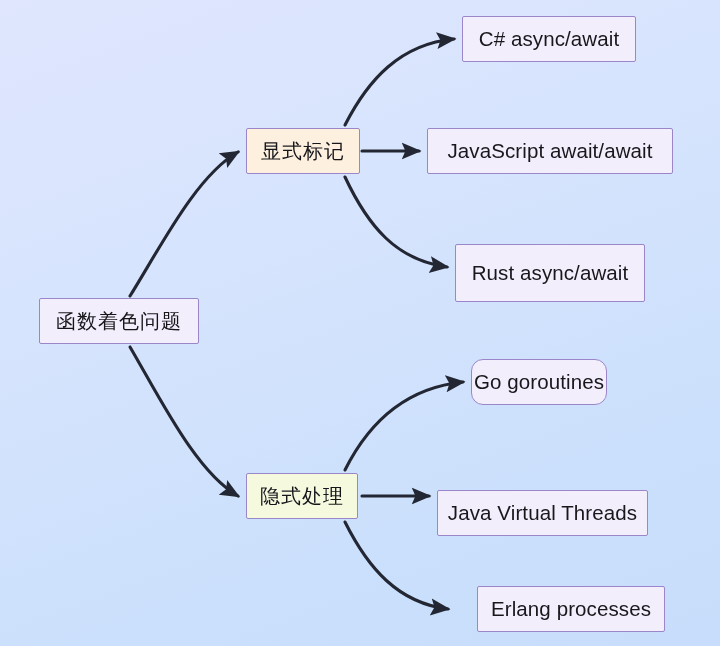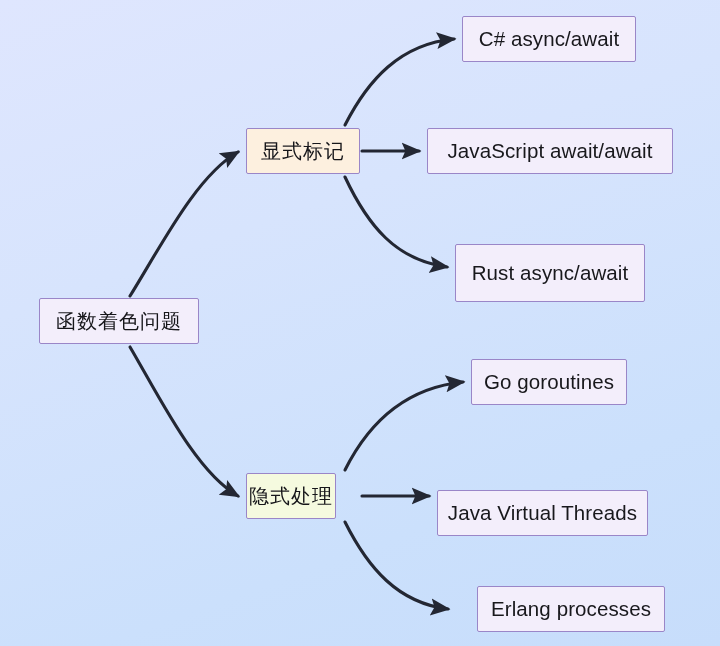--- a/index.html
+++ b/index.html
@@ -89,37 +89,37 @@
   </svg>
 
   <div class="node" style="left:22px; top:298px; width:160px; height:46px; background:#f3eefb; border-color:#9a86c8;margin-left:17px;">
     <span class="node-label node-cjk">函数着色问题</span>
   </div>
 
   <div class="node" style="left:246px; top:128px; width:114px; height:46px; background:#fdf0df; border-color:#9a86c8;">
     <span class="node-label node-cjk">显式标记</span>
   </div>
 
-  <div class="node" style="left:246px; top:473px; width:90px; height:46px; background:#f5fadf; border-color:#9a86c8;">
+  <div class="node" style="left:246px; top:473px; width:112px; height:46px; background:#f5fadf; border-color:#9a86c8;">
     <span class="node-label node-cjk">隐式处理</span>
   </div>
 
   <div class="node" style="left:462px; top:16px; width:174px; height:46px; background:#f3eefb; border-color:#9a86c8;">
     <span class="node-label node-latin">C# async/await</span>
   </div>
 
   <div class="node" style="left:427px; top:128px; width:246px; height:46px; background:#f3eefb; border-color:#9a86c8;">
     <span class="node-label node-latin">JavaScript await/await</span>
   </div>
 
   <div class="node" style="left:455px; top:244px; width:190px; height:58px; background:#f3eefb; border-color:#9a86c8;">
     <span class="node-label node-latin">Rust async/await</span>
   </div>
 
-  <div class="node" style="left:471px; top:359px; width:156px; height:46px; background:#f3eefb; border-color:#9a86c8;">
+  <div class="node" style="left:471px; top:359px; width:136px; height:46px; background:#f3eefb; border-color:#9a86c8;border-radius:12px;">
     <span class="node-label node-latin">Go goroutines</span>
   </div>
 
   <div class="node" style="left:437px; top:490px; width:211px; height:46px; background:#f3eefb; border-color:#9a86c8;">
     <span class="node-label node-latin">Java Virtual Threads</span>
   </div>
 
   <div class="node" style="left:456px; top:586px; width:188px; height:46px; background:#f3eefb; border-color:#9a86c8;margin-left:21px;">
     <span class="node-label node-latin">Erlang processes</span>
   </div>

